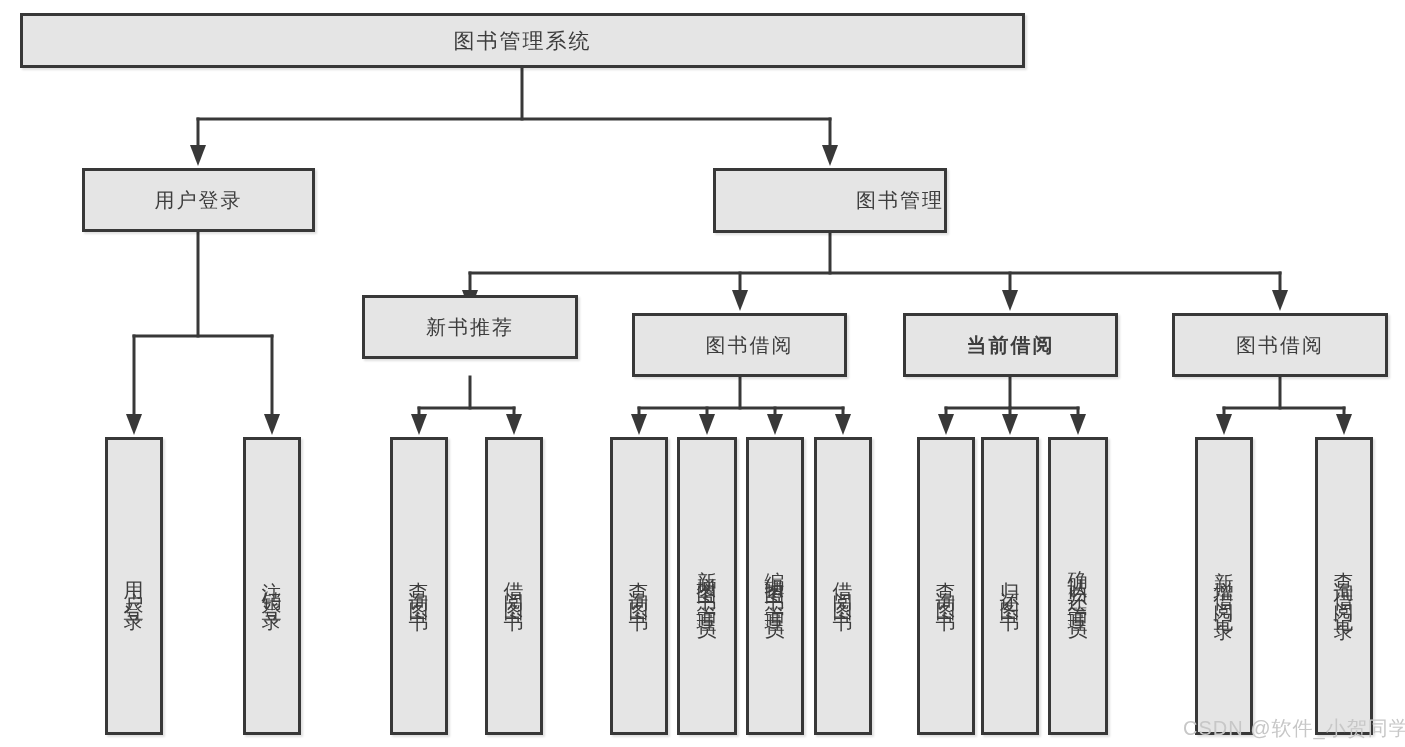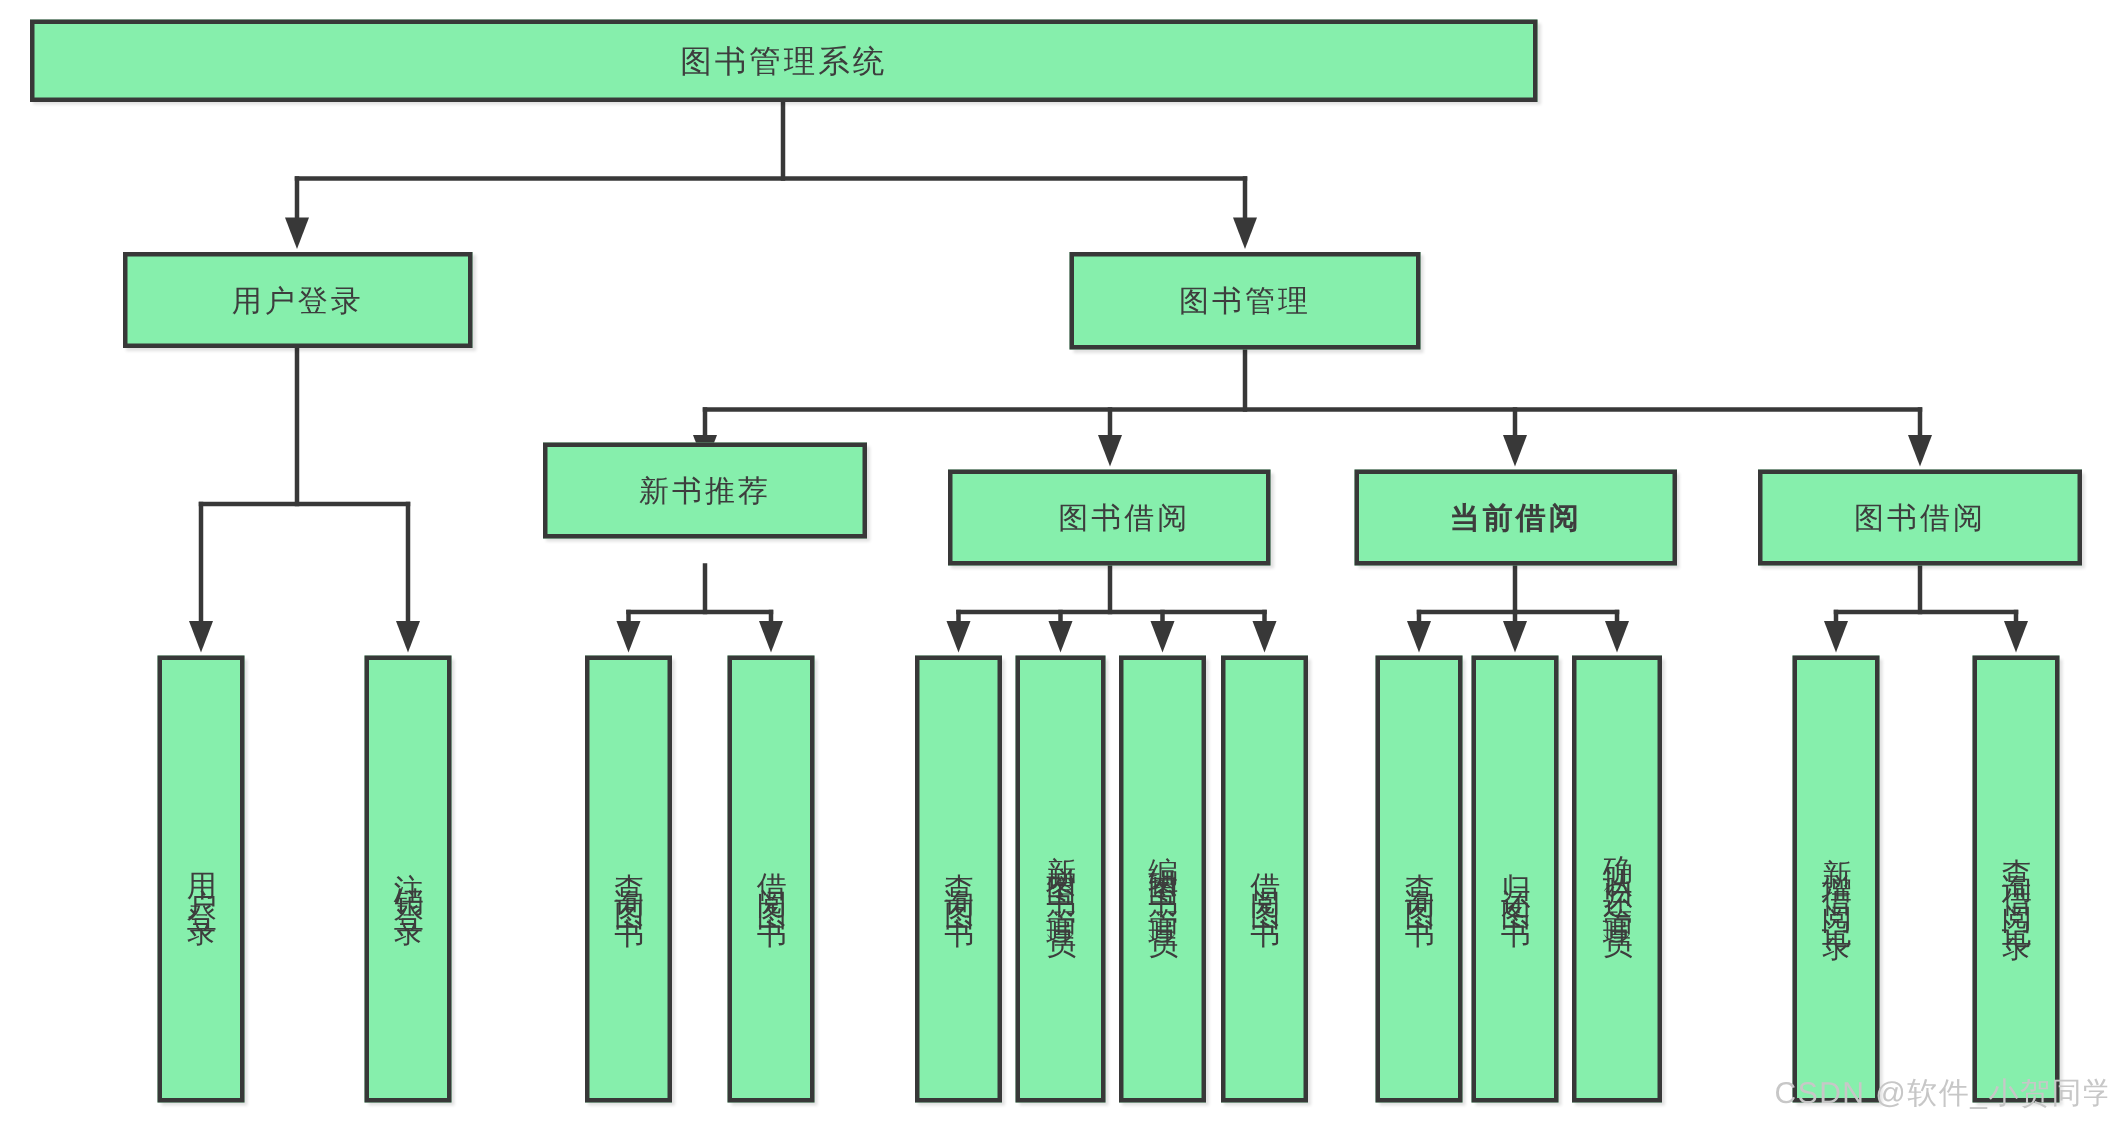--- a/index.html
+++ b/index.html
@@ -14,21 +14,21 @@
   }
   #connectors {
     position: absolute;
     left: 0; top: 0;
     width: 1405px; height: 747px;
     z-index: 1;
   }
   .box {
     position: absolute;
     box-sizing: border-box;
-    background: #86efac;
+    background: #e5e5e5;
     border: 3px solid #383838;
     display: flex;
     align-items: center;
     justify-content: center;
     z-index: 2;
     box-shadow: 2px 2px 2px rgba(0,0,0,0.12);
   }
   .box .lbl {
     font-size: 20px;
     letter-spacing: 2px;
@@ -41,21 +41,21 @@
     text-orientation: mixed;
     letter-spacing: 10px;
     font-size: 20px;
     white-space: nowrap;
     line-height: 1;
   }
   .leaf.long .lbl { letter-spacing: 7px; }
   
   .root  { left: 20px;   top: 13px;  width: 1005px; height: 55px; }
   .n-l2a { left: 82px;   top: 168px; width: 233px;  height: 64px; }
-  .n-l2b { left: 713px;  top: 168px; width: 234px;  height: 65px; }
+  .n-l2b { left: 713px;  top: 168px; width: 234px;  height: 65px; justify-content: flex-end; }
   .n-l3a { left: 362px;  top: 295px; width: 216px;  height: 64px; }
   .n-l3b { left: 632px;  top: 313px; width: 215px;  height: 64px; padding-left: 20px; }
   .n-l3c { left: 903px;  top: 313px; width: 215px;  height: 64px; font-weight: bold; }
   .n-l3d { left: 1172px; top: 313px; width: 216px;  height: 64px; }
   .leaf  { top: 437px; height: 298px; }
   .lf1  { left: 105px;  width: 58px; }
   .lf2  { left: 243px;  width: 58px; }
   .lf3  { left: 390px;  width: 58px; }
   .lf4  { left: 485px;  width: 58px; }
   .lf5  { left: 610px;  width: 58px; }

